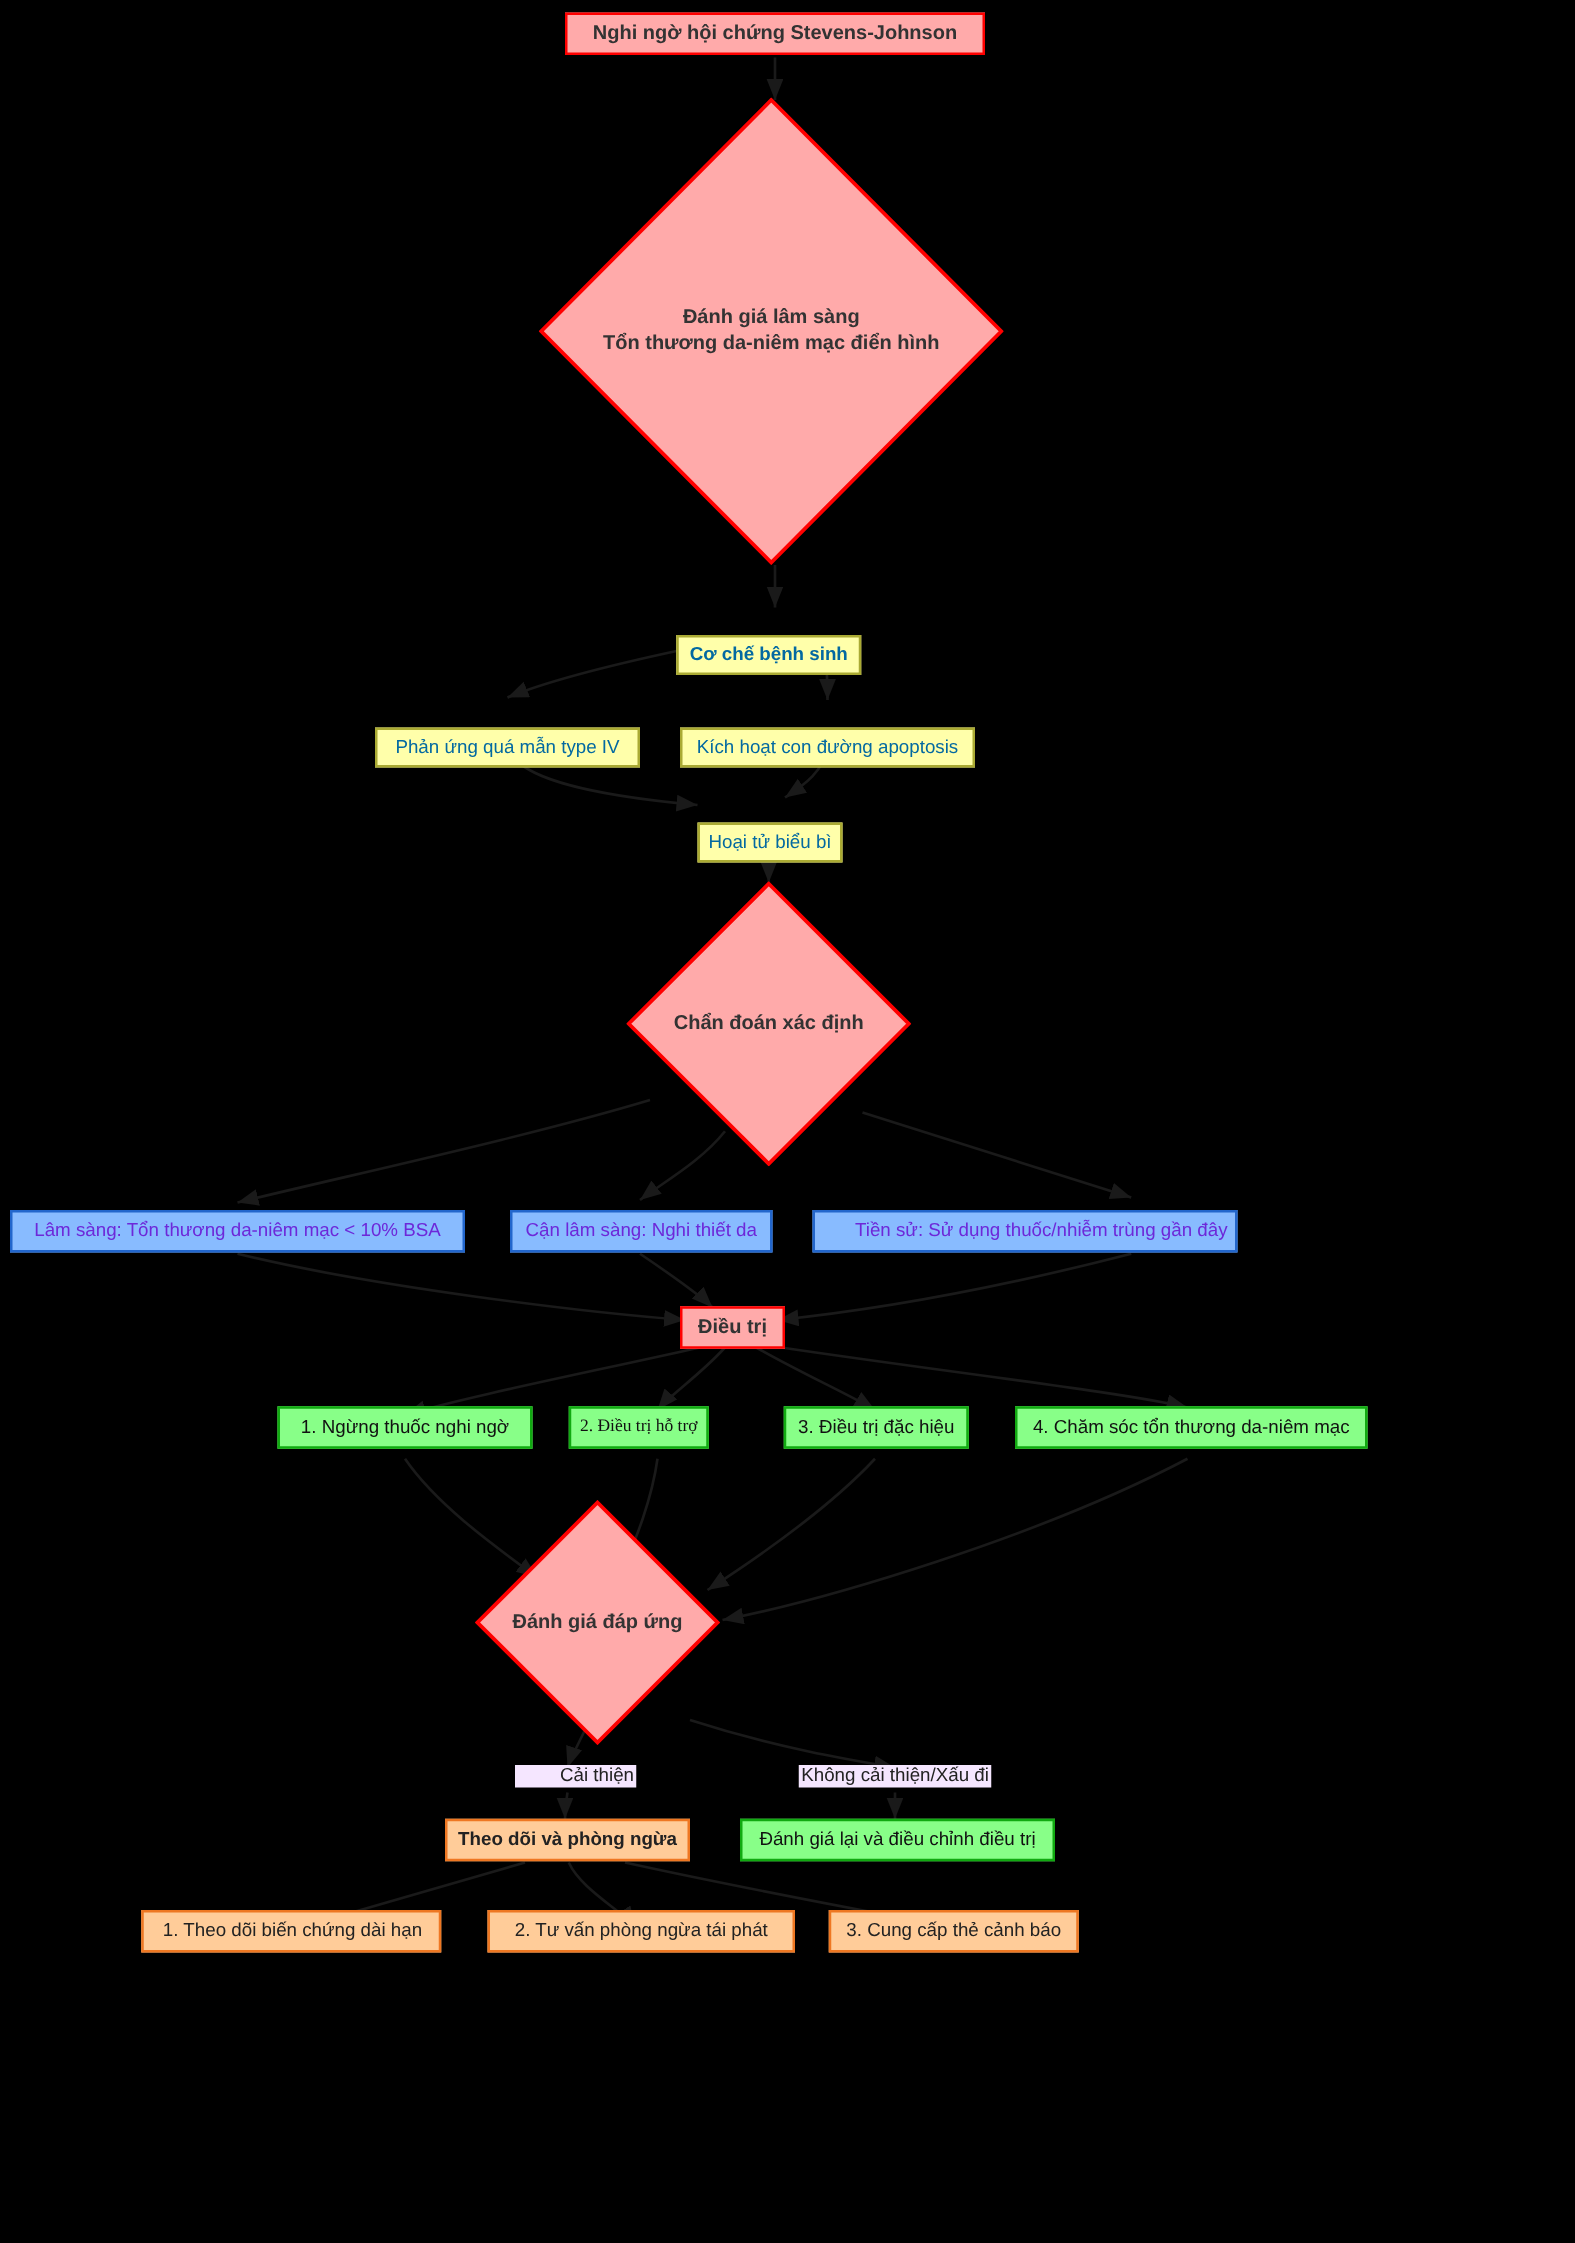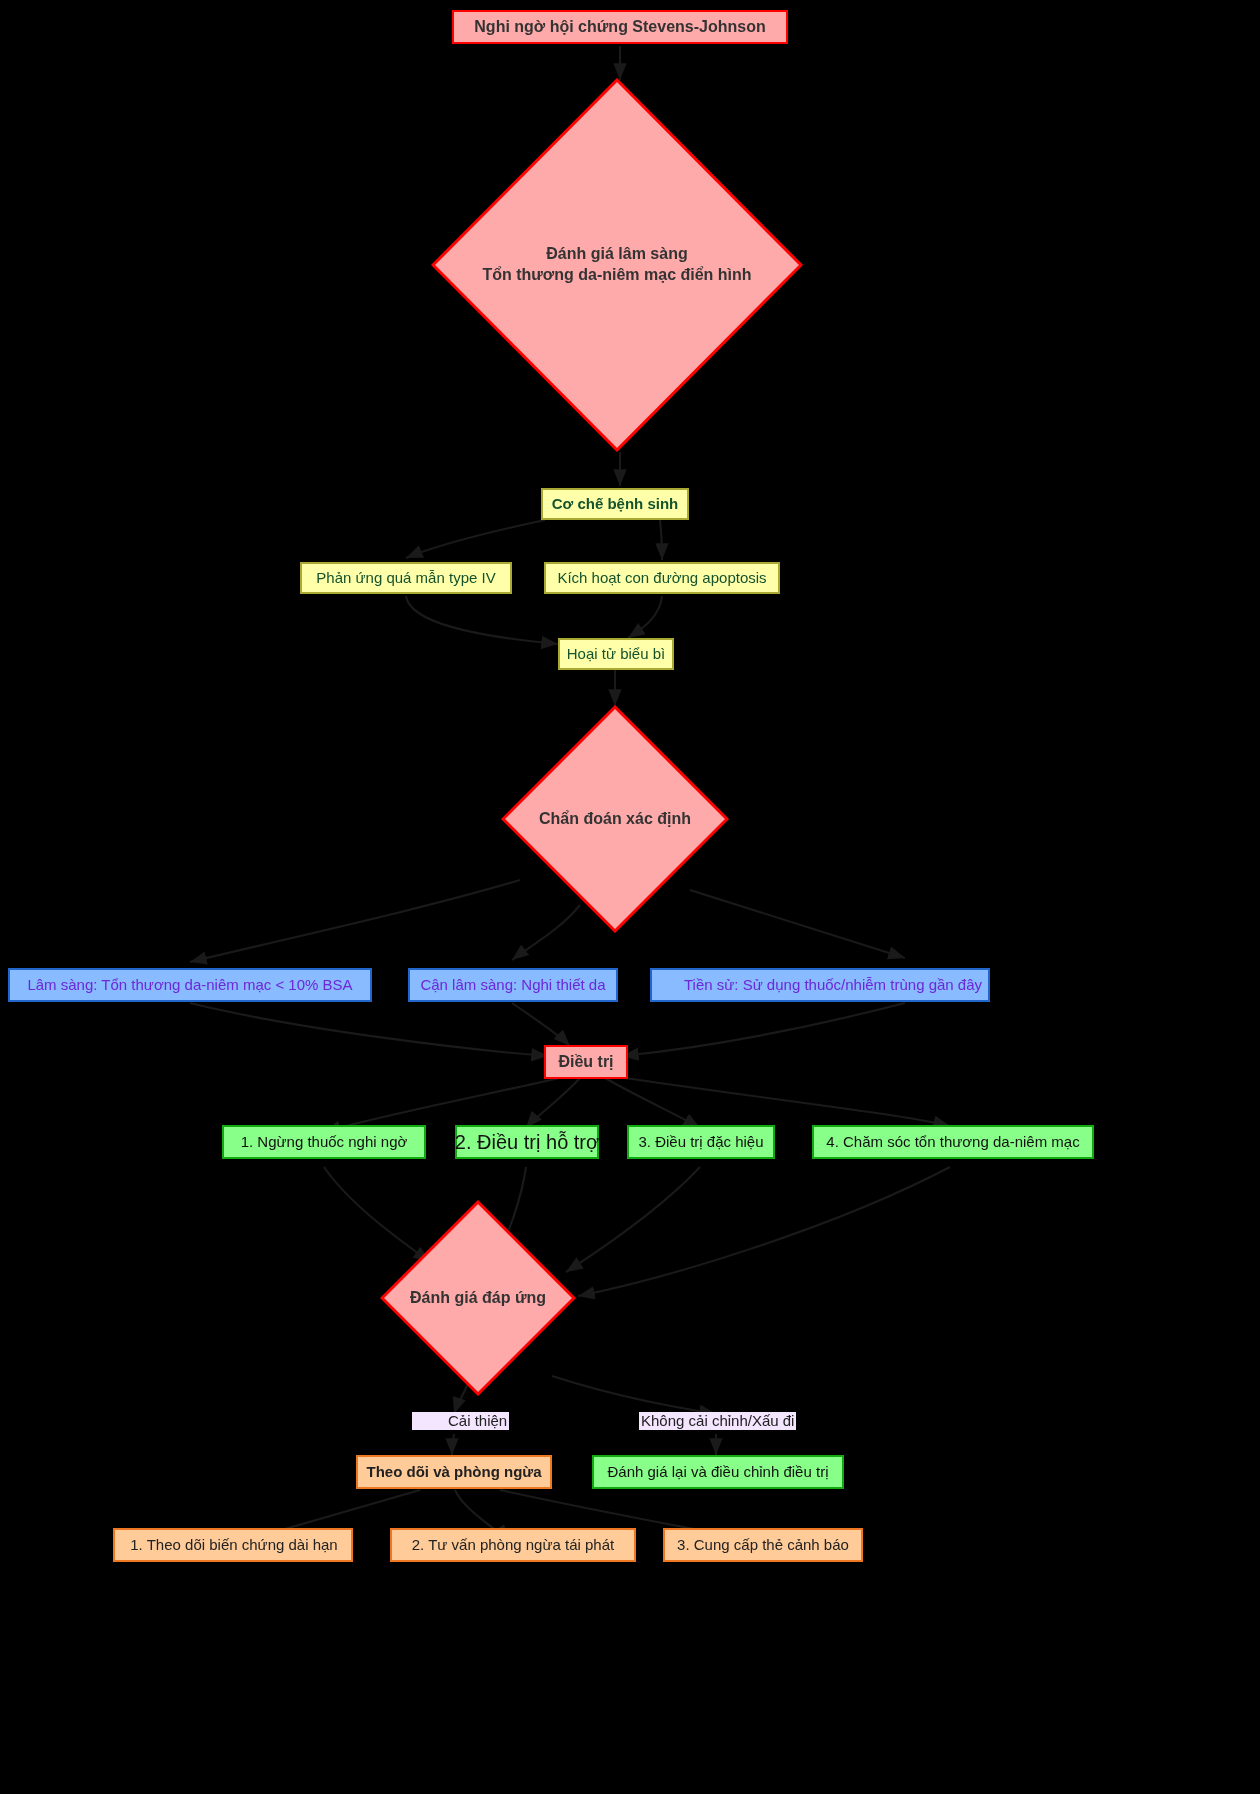--- a/index.html
+++ b/index.html
@@ -33,21 +33,21 @@
     line-height:1.25;
   }
 
   
   .rect{
     border-width:2px;
     border-style:solid;
     padding:4px 10px;
   }
   .rect.pink{ background:#ffaaaa; border-color:#ff0000; color:#333333; font-weight:bold; }
-  .rect.yellow{ background:#ffffaa; border-color:#aaaa33; color:#14532d; }
+  .rect.yellow{ background:#ffffaa; border-color:#aaaa33; color:#0369a1;margin-top:20px; }
   .rect.yellow.bold{ font-weight:bold; }
   .rect.blue{ background:#88bbff; border-color:#2266cc; color:#6d28d9; }
   .rect.green{ background:#88ff88; border-color:#11aa11; color:#111111; }
   .rect.orange{ background:#ffcc99; border-color:#ee7722; color:#222222; }
   .rect.orange.bold{ font-weight:bold; }
 
   
   .diamond{
     position:absolute;
     display:flex;
@@ -197,21 +197,21 @@
   </div>
 
   <div class="node rect pink" style="left:544px;top:1045px;width:84px;height:34px;font-size:16px;">
     <span>Điều trị</span>
   </div>
 
   <div class="node rect green" style="left:222px;top:1125px;width:204px;height:34px;font-size:15px;">
     <span>1. Ngừng thuốc nghi ngờ</span>
   </div>
 
-  <div class="node rect green" style="left:455px;top:1125px;width:144px;height:34px;font-size:20px;">
+  <div class="node rect green" style="left:455px;top:1125px;width:112px;height:34px;font-size:14px;font-family:Liberation Serif, serif;">
     <span>2. Điều trị hỗ trợ</span>
   </div>
 
   <div class="node rect green" style="left:627px;top:1125px;width:148px;height:34px;font-size:15px;">
     <span>3. Điều trị đặc hiệu</span>
   </div>
 
   <div class="node rect green" style="left:812px;top:1125px;width:282px;height:34px;font-size:15px;">
     <span>4. Chăm sóc tổn thương da-niêm mạc</span>
   </div>
@@ -221,21 +221,21 @@
       <polygon points="98,2 194,98 98,194 2,98" fill="#ffaaaa" stroke="#ff0000" stroke-width="3"></polygon>
     </svg>
     <div class="dlabel" style="font-size:16px;">Đánh giá đáp ứng</div>
   </div>
 
   <div class="edge-label" style="left:412px;top:1412px;font-size:15px;padding-left:36px;">
     <span>Cải thiện</span>
   </div>
 
   <div class="edge-label" style="left:639px;top:1412px;font-size:15px;">
-    <span>Không cải chỉnh/Xấu đi</span>
+    <span>Không cải thiện/Xấu đi</span>
   </div>
 
   <div class="node rect orange bold" style="left:356px;top:1455px;width:196px;height:34px;font-size:15px;">
     <span>Theo dõi và phòng ngừa</span>
   </div>
 
   <div class="node rect green" style="left:592px;top:1455px;width:252px;height:34px;font-size:15px;">
     <span>Đánh giá lại và điều chỉnh điều trị</span>
   </div>
 

